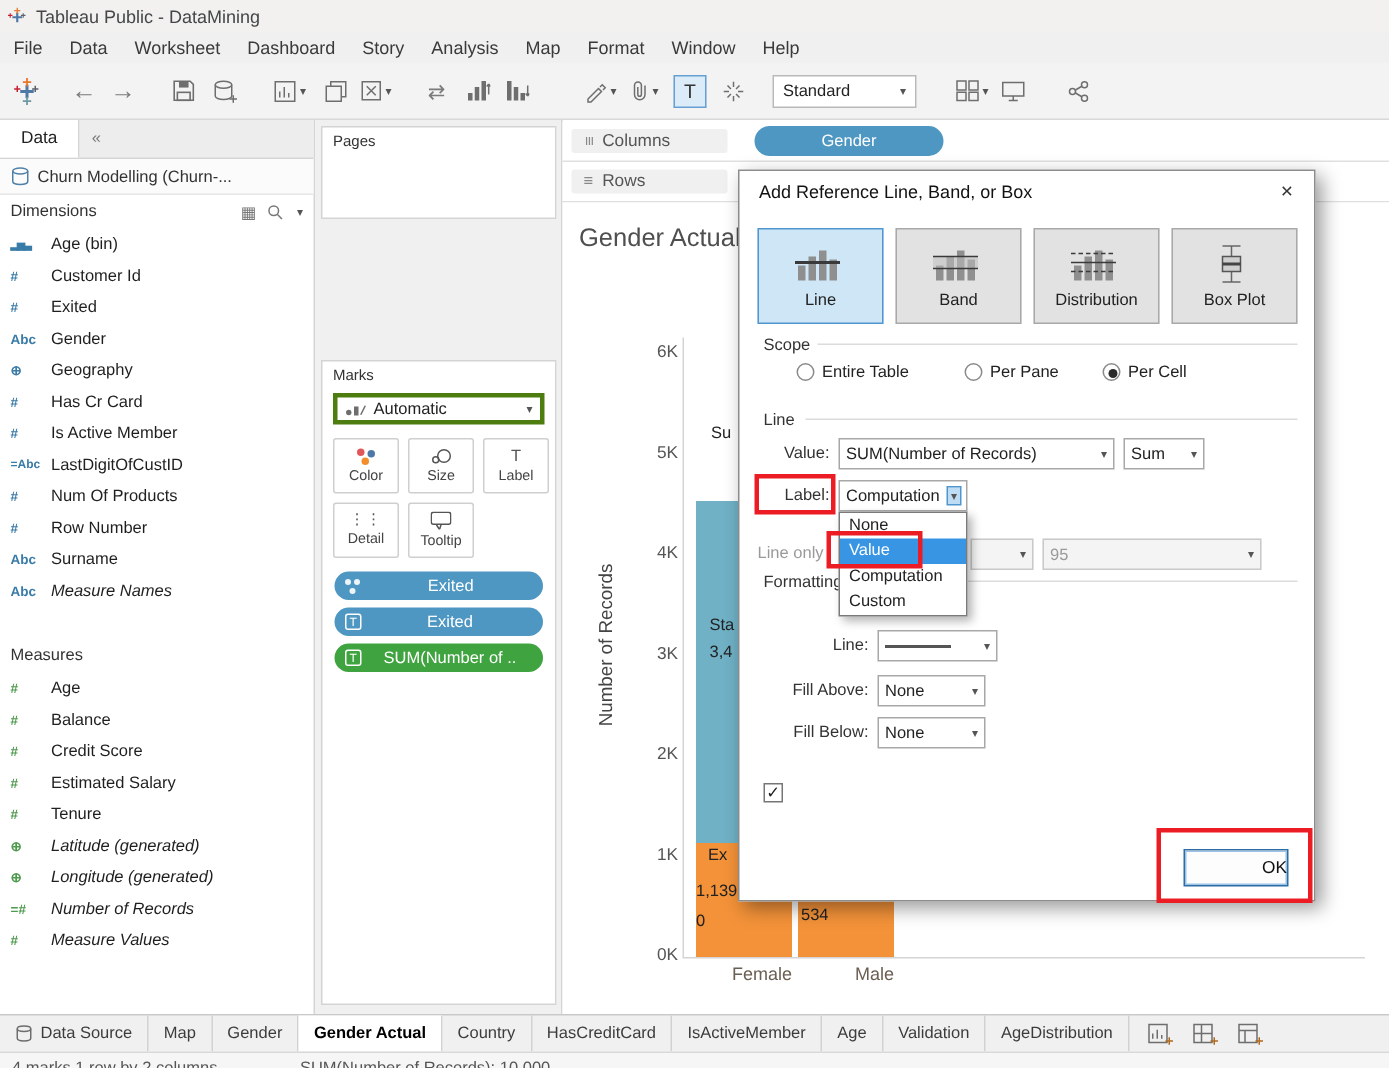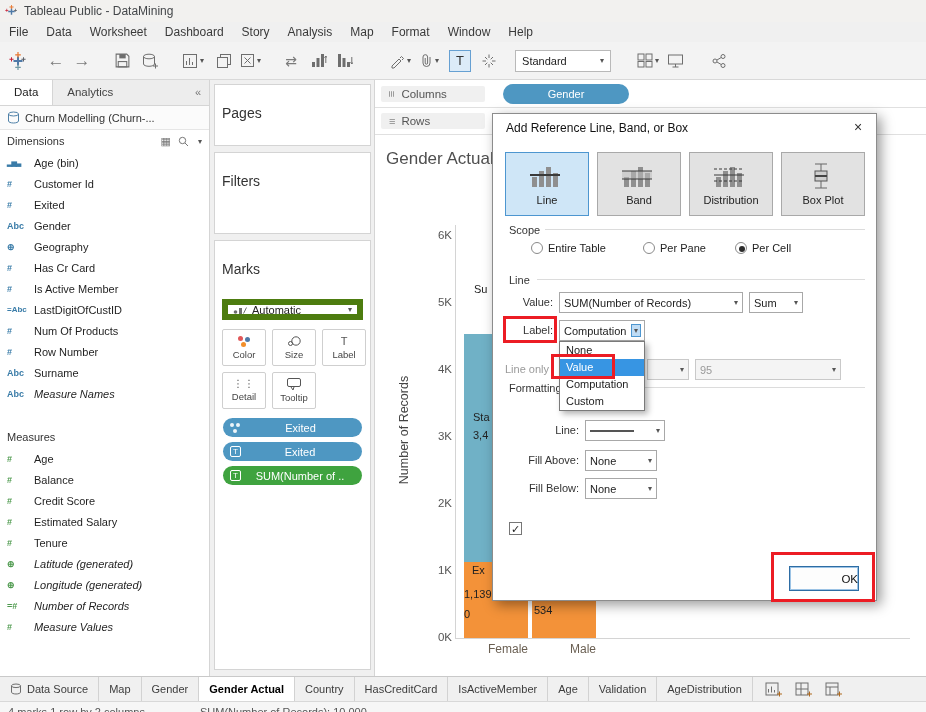--- a/index.html
+++ b/index.html
@@ -34,25 +34,25 @@
   .field-row{display:flex;align-items:center;height:21px;padding:0 4px 0 7px}
   .ficon{width:27px;font-size:9px;font-weight:bold;flex:none}
   .ficon.blue{color:#3a7ca8}.ficon.green{color:#4e9a4e}
   .ficon.bin{font-size:7px;letter-spacing:-1px}
   .flabel{font-size:11px;color:#1f1f1f;white-space:nowrap}
   .it .flabel{font-style:italic}
 
   
   .mid{position:absolute;left:210px;top:80px;width:165px;height:596px;background:#f0f0f0;border-right:1px solid #d5d5d5}
   .card{position:absolute;left:4px;width:157px;background:#fff;border:1px solid #d4d4d4}
-  .clabel{font-size:14px;color:#333;padding:20px 7px}
+  .clabel{font-size:10px;color:#333;padding:4px 7px}
   #card-pages{top:4px;height:62px}
   #card-filters{top:72px;height:82px}
   #card-marks{top:160px;height:430px}
-  .mtype{margin:2px 7px 0;height:21px;border:6px solid #4d7c0f;display:flex;align-items:center;padding:0 5px;gap:5px;background:#fff;color:#222}
+  .mtype{margin:2px 7px 0;height:21px;border:3px solid #4d7c0f;display:flex;align-items:center;padding:0 5px;gap:5px;background:#fff;color:#222}
   .mtype .car{margin-left:auto}
   .mbtns{display:grid;grid-template-columns:44px 44px 44px;gap:6px;margin:9px 7px}
   .mbtn{height:37px;border:1px solid #cfcfcf;border-radius:2px;background:#fff;display:flex;flex-direction:column;align-items:center;justify-content:center;gap:2px}
   .mbtn .bl{font-size:9.5px;color:#444}
   .cdots{position:relative;width:13px;height:11px}
   .cdots i{position:absolute;width:5px;height:5px;border-radius:50%}
   .cdots i:nth-child(1){left:0;top:0;background:#e15759}
   .cdots i:nth-child(2){left:7px;top:1px;background:#4e79a7}
   .cdots i:nth-child(3){left:3px;top:6px;background:#f28e2b}
   .deticon{font-size:10px;color:#555;letter-spacing:1px;line-height:10px}
@@ -254,21 +254,20 @@
           <circle cx="12" cy="3.5" r="2" fill="none" stroke="#6e6e6e"></circle>
           <circle cx="12" cy="12.5" r="2" fill="none" stroke="#6e6e6e"></circle>
           <path d="M6 7l4.2-2.5M6 9l4.2 2.5" stroke="#6e6e6e" fill="none"></path>
         </svg>
     </span>
   </div>
 
   <div class="datapane">
     <div class="dp-tabs">
       <span class="dp-tab active">Data</span>
-      <span class="dp-tab inactive">Analytics</span>
       <span class="dp-collapse">«</span>
     </div>
     <div class="ds-row">
       <svg width="13" height="13" viewBox="0 0 13 13">
           <ellipse cx="6.5" cy="3" rx="5" ry="2" fill="none" stroke="#4f81a8"></ellipse>
           <path d="M1.5 3v7c0 1.1 2.2 2 5 2s5-.9 5-2V3" fill="none" stroke="#4f81a8"></path>
         </svg>
       <span class="t">Churn Modelling (Churn-...</span>
     </div>
     <div class="sect-head">
@@ -368,23 +367,20 @@
       </div>
     <div class="field-row it">
         <span class="ficon green">#</span>
         <span class="flabel">Measure Values</span>
       </div>
   </div>
 
   <div class="mid">
     <div class="card" id="card-pages">
       <div class="clabel">Pages</div>
-    </div>
-    <div class="card" id="card-filters">
-      <div class="clabel">Filters</div>
     </div>
     <div class="card" id="card-marks">
       <div class="clabel">Marks</div>
       <div class="mtype">
         <svg width="14" height="10" viewBox="0 0 14 10">
             <circle cx="2.5" cy="7" r="1.8" fill="#6e6e6e"></circle>
             <rect x="6" y="3" width="3" height="6" fill="#6e6e6e"></rect>
             <path d="M10.5 8.5l3-6" stroke="#6e6e6e" fill="none"></path>
           </svg>
         <span>Automatic</span>

